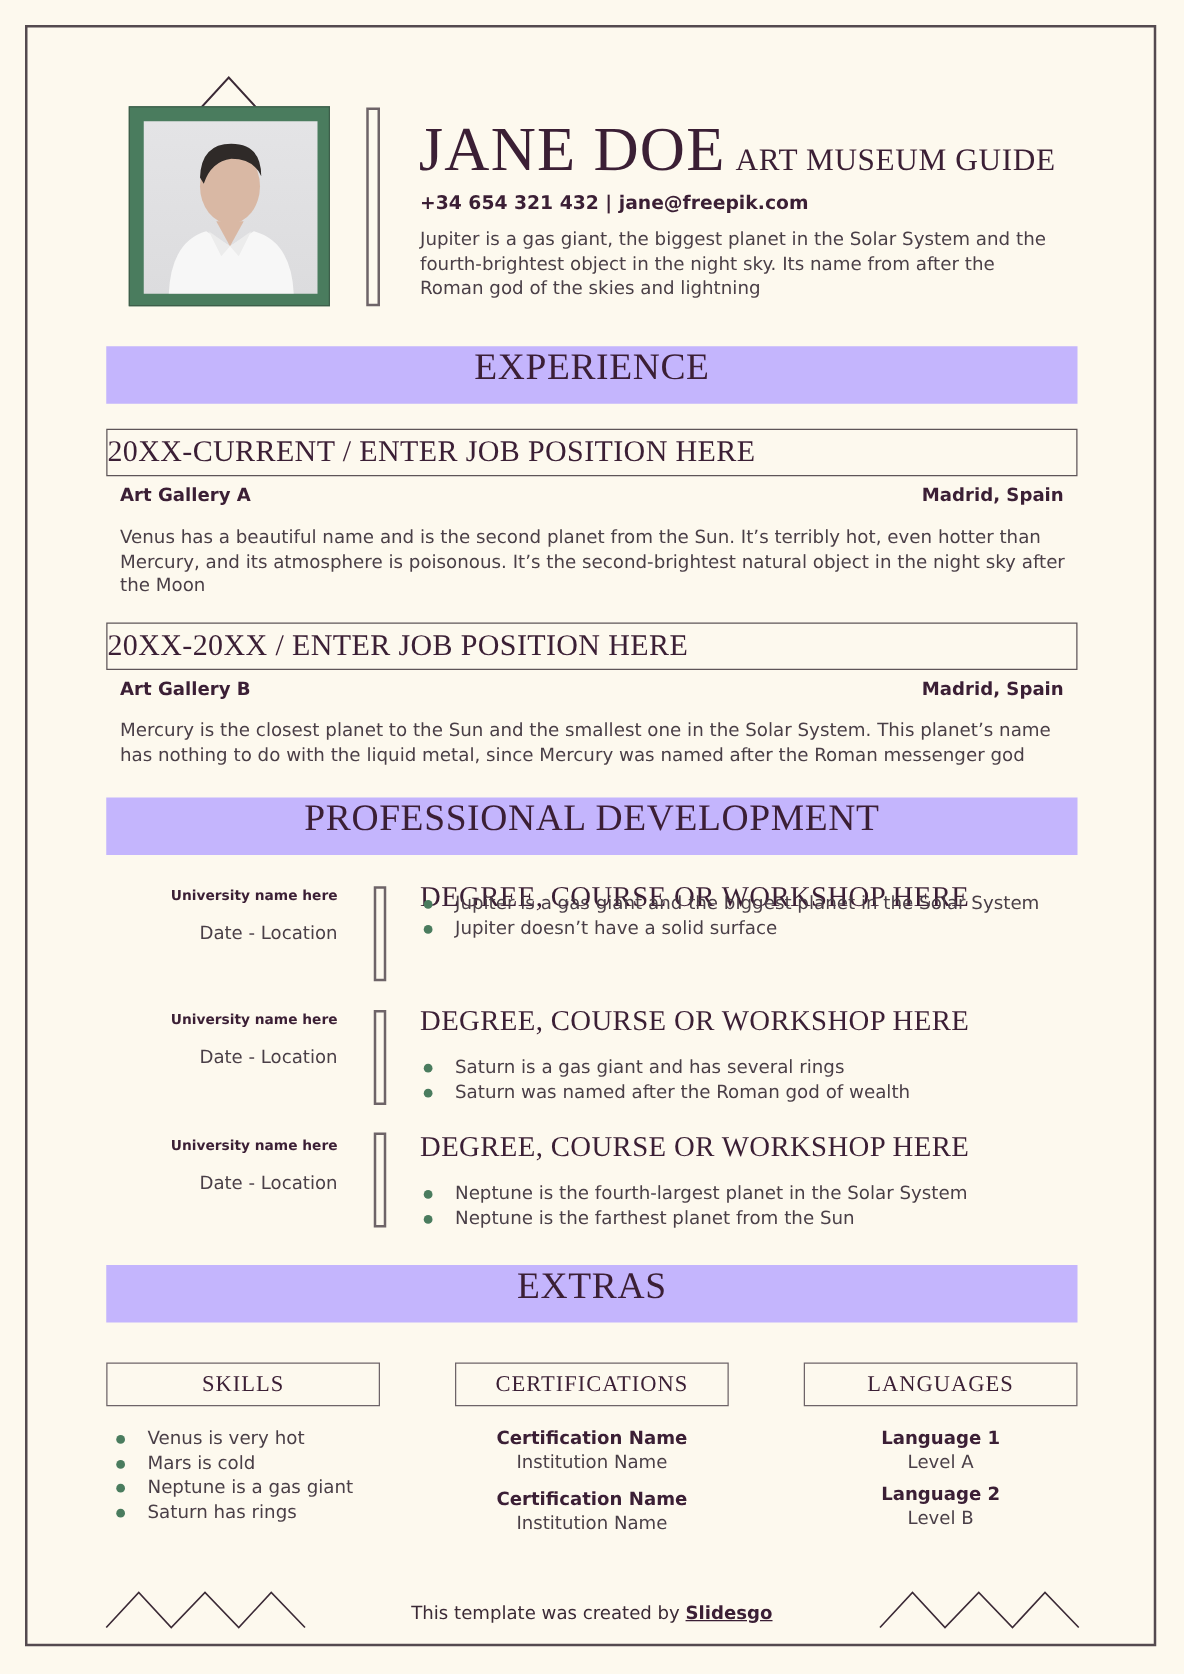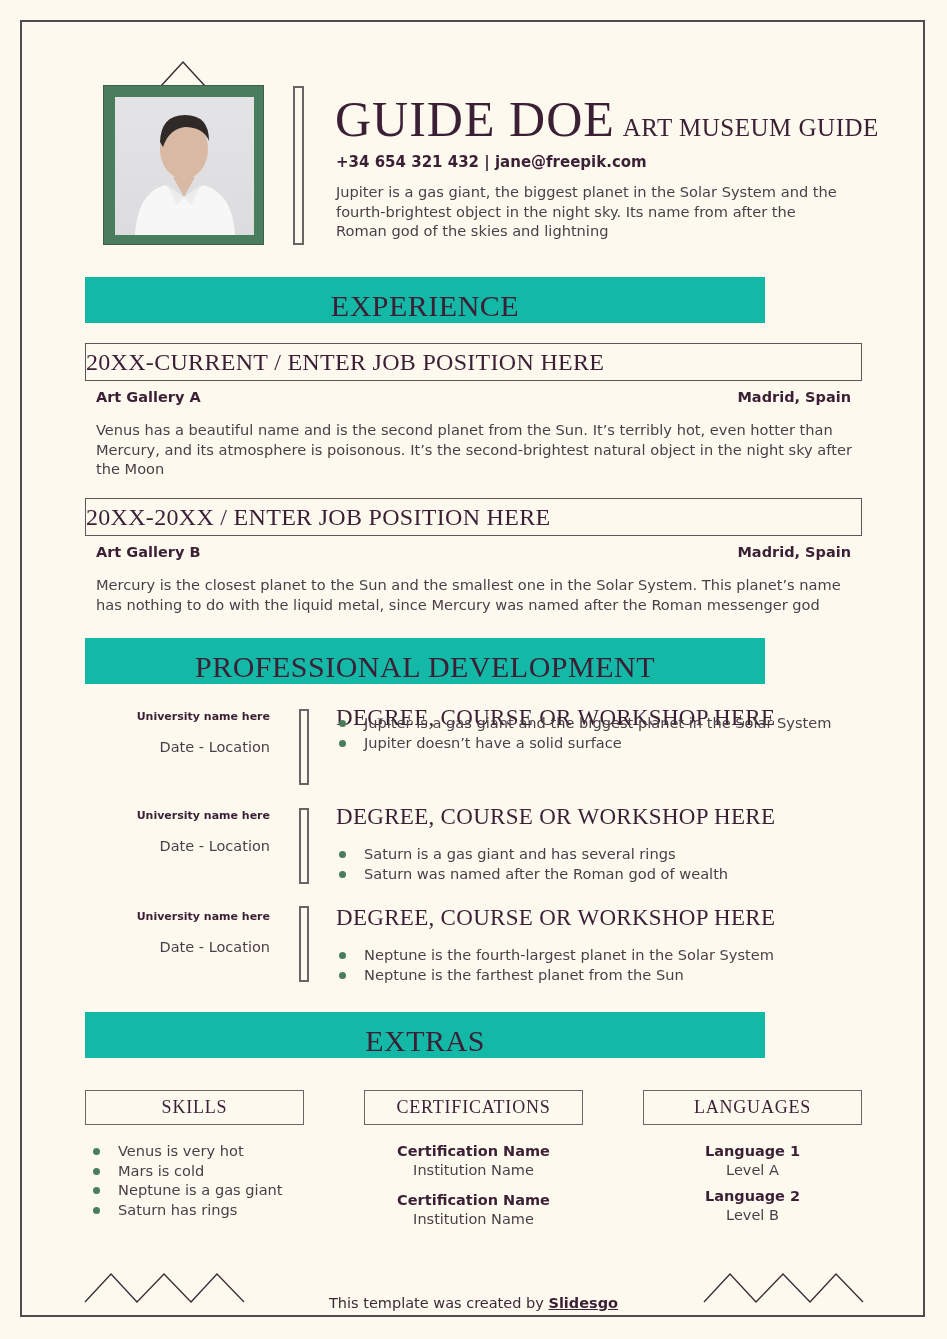--- a/index.html
+++ b/index.html
@@ -30,22 +30,22 @@
     position:absolute; border:2px solid #6E6468; box-sizing:border-box; background:transparent;
   }
   .name-line { position:absolute; left:335px; top:90px; white-space:nowrap; }
   .name { font-size:50px; letter-spacing:1px; vertical-align:baseline; }
   .role { font-size:25px; letter-spacing:0.5px; margin-left:8px; vertical-align:baseline; }
   .contact { position:absolute; left:336px; top:153px; font-size:15px; font-weight:bold; color:#3B1F35; }
   .bio { position:absolute; left:336px; top:182px; width:510px; font-size:14.6px; line-height:19.5px; color:#4A3F47; }
 
   
   .banner {
-    position:absolute; left:85px; width:680px; height:46px; background:#14b8a6;
-    display:flex; align-items:flex-end; justify-content:center;
+    position:absolute; left:85px; width:777px; height:46px; background:#c4b5fd;
+    display:flex; align-items:flex-start; justify-content:center;
   }
   .banner span { font-size:30px; letter-spacing:0.5px; }
 
   .job-box {
     position:absolute; left:85px; width:777px; height:38px; border:1.5px solid #5E5558;
     box-sizing:border-box; display:flex; align-items:center; 
   }
   .job-box span { font-size:24px; letter-spacing:0.3px; }
   .job-meta { position:absolute; left:96px; width:755px; display:flex; justify-content:space-between; font-size:14.5px; font-weight:bold; color:#3B1F35;gap:22px; }
   .job-desc { position:absolute; left:96px; width:760px; font-size:14.6px; line-height:19.5px; color:#4A3F47; }
@@ -63,21 +63,21 @@
   
   .ex-box {
     position:absolute; top:1090px; width:219px; height:35px; border:1.5px solid #6E6468; box-sizing:border-box;
     display:flex; align-items:center; justify-content:center;
   }
   .ex-box span { font-size:18px; letter-spacing:0.8px; }
   .ex-center { position:absolute; text-align:center; width:219px; }
   .ex-bold { font-size:14.5px; font-weight:bold; color:#3B1F35; line-height:19px; }
   .ex-norm { font-size:14.5px; color:#4A3F47; line-height:19px; }
 
-  .footer { position:absolute; left:0; width:947px; top:1283px; text-align:center; font-size:14.5px; color:#3B2A36;margin-top:12px; }
+  .footer { position:absolute; left:0; width:947px; top:1283px; text-align:center; font-size:14.5px; color:#3B2A36; }
   .footer a { color:#3B1F35; font-weight:bold; text-decoration:underline; }
   .zigzag { position:absolute; top:1272px; }
 </style>
 </head>
 <body>
 
 <div class="frame-border"></div>
 
 <svg class="hang-tri" width="46" height="28">
   <polyline points="1,26 23,2 45,26" fill="none" stroke="#3B2A36" stroke-width="1.5"></polyline>
@@ -89,21 +89,21 @@
       <path d="M45 45 Q46 18 70 18 Q94 18 94 44 Q88 30 70 30 Q54 32 48 50 Z" fill="#2f2a28"></path>
       <path d="M20 138 Q22 96 50 88 L69 100 L88 88 Q118 96 120 138 Z" fill="#f7f7f7"></path>
       <path d="M58 80 L69 100 L80 80 Z" fill="#d9b8a4"></path>
       <path d="M52 88 L62 108 L69 100 Z M86 88 L76 108 L69 100 Z" fill="#ececec"></path>
     </svg>
   </div>
 </div>
 <div class="vbar" style="left:293px; top:86px; width:11px; height:159px;"></div>
 
 <div class="name-line">
-  <span class="serif name">GUIDE DOE</span><span class="serif role">ART MUSEUM GUIDE</span>
+  <span class="serif name">JANE DOE</span><span class="serif role">ART MUSEUM GUIDE</span>
 </div>
 <div class="contact">+34 654 321 432 | jane@freepik.com</div>
 <div class="bio">Jupiter is a gas giant, the biggest planet in the Solar System and the fourth-brightest object in the night sky. Its name from after the Roman god of the skies and lightning</div>
 
 <div class="banner" style="top:277px;">
   <span class="serif">EXPERIENCE</span>
 </div>
 
 <div class="job-box" style="top:343px;">
   <span class="serif">20XX-CURRENT / ENTER JOB POSITION HERE</span>

